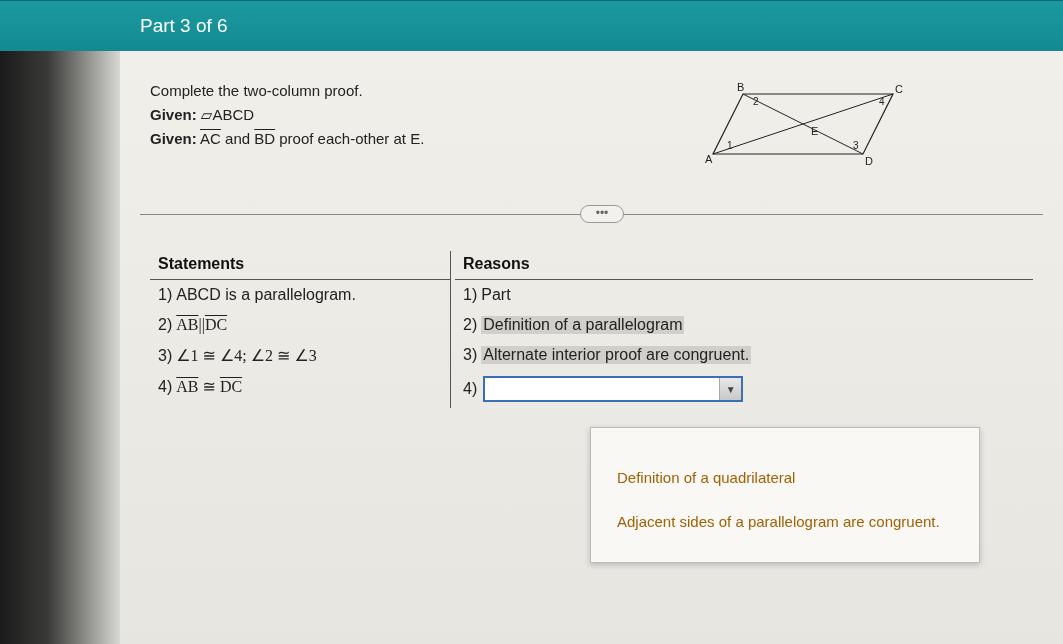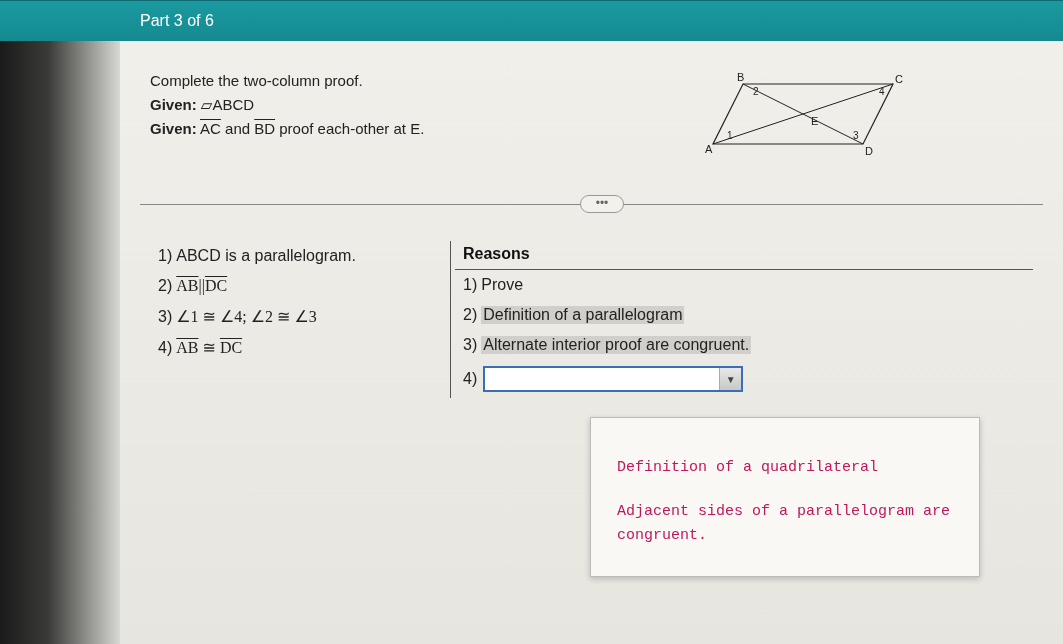--- a/index.html
+++ b/index.html
@@ -16,25 +16,25 @@
     left: 0; top: 0; bottom: 0;
     width: 120px;
     background: linear-gradient(90deg, #1a1a1a 0%, #3a3a38 40%, #d8d8d4 100%);
     z-index: 0;
   }
   .header-bar {
     position: relative;
     z-index: 2;
     background: linear-gradient(180deg, #1a9aa0 0%, #148a90 100%);
     color: #fff;
-    height: 41px;
+    height: 51px;
     display: flex;
     align-items: center;
     padding-left: 140px;
-    font-size: 16px;
+    font-size: 19px;
     border-top: 1px solid #0e6a70;
   }
   .page {
     position: relative;
     z-index: 1;
     margin-left: 120px;
     background: linear-gradient(180deg, #f0efe9 0%, #e6e5df 100%);
     min-height: 610px;
     padding: 28px 30px 0 30px;
   }
@@ -137,25 +137,24 @@
     top: 376px;
     width: 390px;
     background: #f9f8f4;
     border: 1px solid #bbb;
     box-shadow: 0 2px 6px rgba(0,0,0,0.2);
     padding: 28px 22px 18px 22px;
     z-index: 5;
   }
   .dropdown-option {
     font-size: 15px;
-    color: #be185d;
+    color: #a16207;
     padding: 10px 4px;
     line-height: 1.6;
     cursor: pointer;
-    font-family: Liberation Mono, monospace;
   }
   .math { font-family: "Cambria Math","Times New Roman",serif; }
   svg text { font-family: Arial, sans-serif; font-size: 11px; fill:#222; }
   .angle-num { font-size: 10px; }
 </style>
 </head>
 <body>
 
 <div class="dark-edge"></div>
 
@@ -196,20 +195,21 @@
     </div>
   </div>
 
   <div class="divider-row">
     <hr class="divider-line">
     <div class="divider-pill">•••</div>
   </div>
 
   <div class="proof-table">
     <div class="col statements">
+      <div class="col-header">Statements</div>
       <div class="cell">
         <span>1)</span>
         <span>ABCD is a parallelogram.</span>
       </div>
       <div class="cell">
         <span>2)</span>
         <span class="math">
           <span class="overline">AB</span><span>||</span><span class="overline">DC</span>
         </span>
       </div>
@@ -222,21 +222,21 @@
         <span class="math">
           <span class="overline">AB</span><span> ≅ </span><span class="overline">DC</span>
         </span>
       </div>
     </div>
 
     <div class="col reasons">
       <div class="col-header">Reasons</div>
       <div class="cell">
         <span>1)</span>
-        <span>Prove</span>
+        <span>Part</span>
       </div>
       <div class="cell">
         <span>2)</span>
         <span class="highlight">Definition of a parallelogram</span>
       </div>
       <div class="cell">
         <span>3)</span>
         <span class="highlight">Alternate interior proof are congruent.</span>
       </div>
       <div class="cell">

